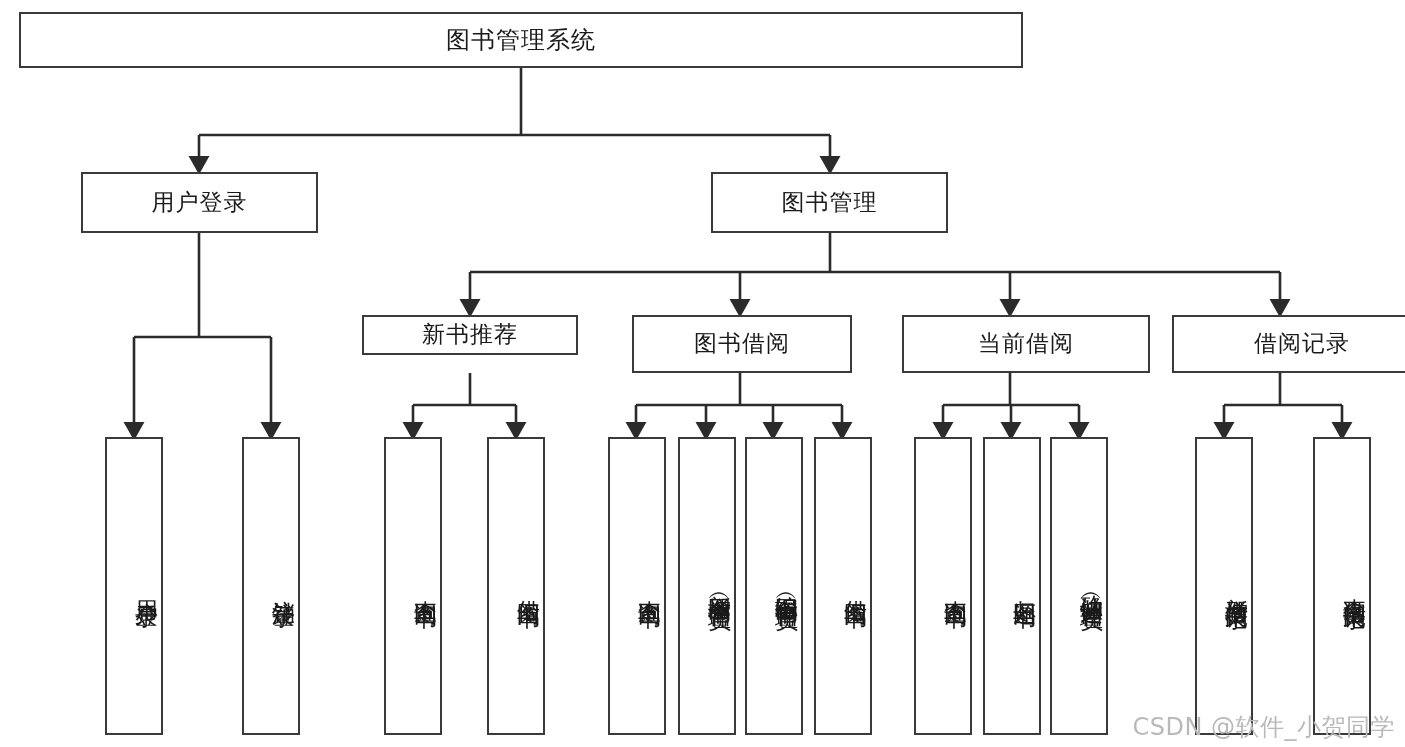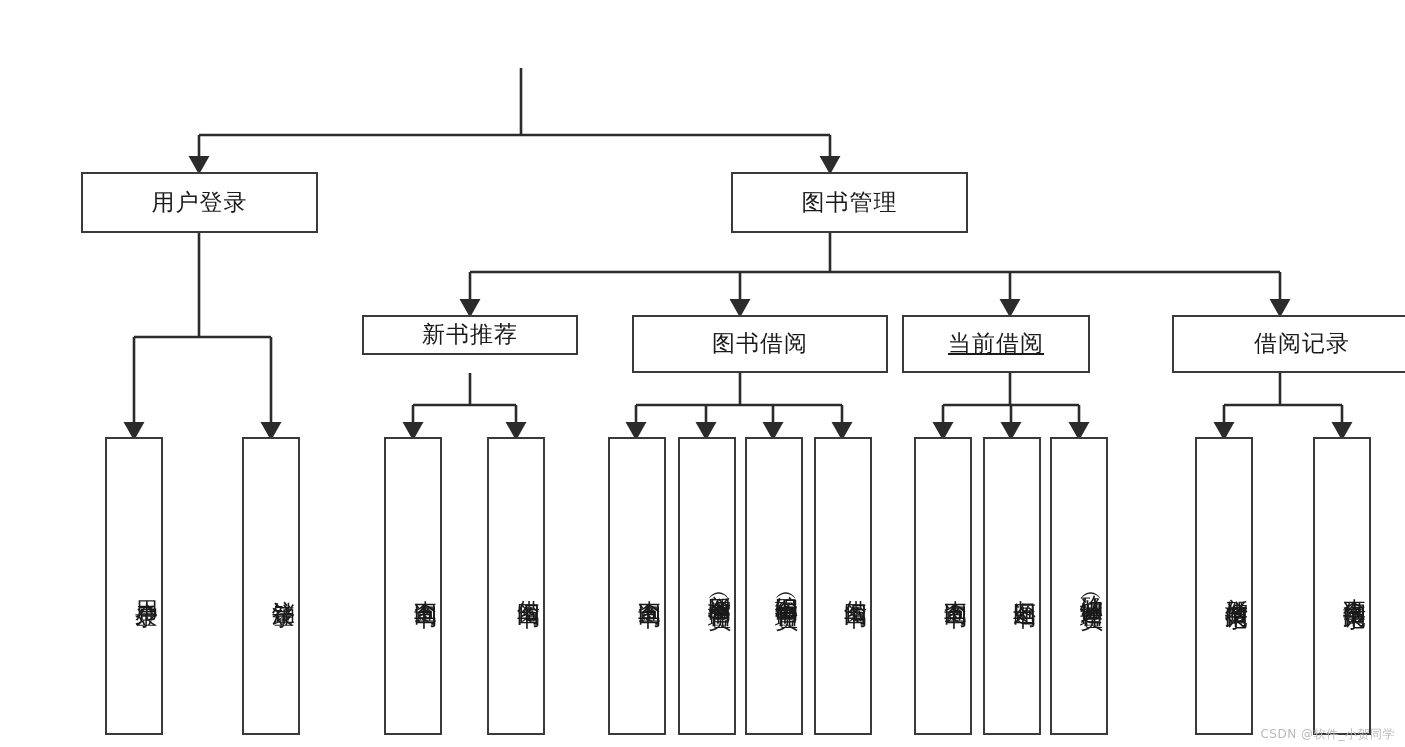--- a/index.html
+++ b/index.html
@@ -59,21 +59,21 @@
     display: block;
     max-height: 100%;
   }
   .node.vert.tall-text {
     align-items: flex-start;
   }
   #watermark {
     position: absolute;
     right: 10px;
     bottom: 4px;
-    font-size: 12px;
+    font-size: 24px;
     color: #b9b9b9;
     white-space: nowrap;
     letter-spacing: 0.5px;
   }
 </style>
 </head>
 <body>
 
 <div id="diagram-root">
 
@@ -120,27 +120,28 @@
       <path d="M1011,405 L1011,430" marker-end="url(#arrowhead)"></path>
       <path d="M1079,405 L1079,430" marker-end="url(#arrowhead)"></path>
 
       <path d="M1280,373 L1280,405"></path>
       <path d="M1224,405 L1342,405"></path>
       <path d="M1224,405 L1224,430" marker-end="url(#arrowhead)"></path>
       <path d="M1342,405 L1342,430" marker-end="url(#arrowhead)"></path>
     </g>
   </svg>
 
+  <div class="node horiz root" style="left:19px; top:12px; width:1004px; height:56px;">图书管理系统</div>
 
   <div class="node horiz" style="left:81px; top:172px; width:237px; height:61px;">用户登录</div>
-  <div class="node horiz" style="left:711px; top:172px; width:237px; height:61px;margin-left:20px;">图书管理</div>
+  <div class="node horiz" style="left:711px; top:172px; width:237px; height:61px;">图书管理</div>
 
   <div class="node horiz" style="left:362px; top:315px; width:216px; height:40px;">新书推荐</div>
-  <div class="node horiz" style="left:632px; top:315px; width:256px; height:58px;">图书借阅</div>
-  <div class="node horiz" style="left:902px; top:315px; width:188px; height:58px;text-decoration:underline;">当前借阅</div>
+  <div class="node horiz" style="left:632px; top:315px; width:220px; height:58px;">图书借阅</div>
+  <div class="node horiz" style="left:902px; top:315px; width:248px; height:58px;">当前借阅</div>
   <div class="node horiz" style="left:1172px; top:315px; width:260px; height:58px;">借阅记录</div>
 
   <div class="node vert" style="left:105px; top:437px; width:58px; height:298px;">
     <span class="vtext">用户登录</span>
   </div>
   <div class="node vert" style="left:242px; top:437px; width:58px; height:298px;">
     <span class="vtext">注销登录</span>
   </div>
 
   <div class="node vert" style="left:384px; top:437px; width:58px; height:298px;">

